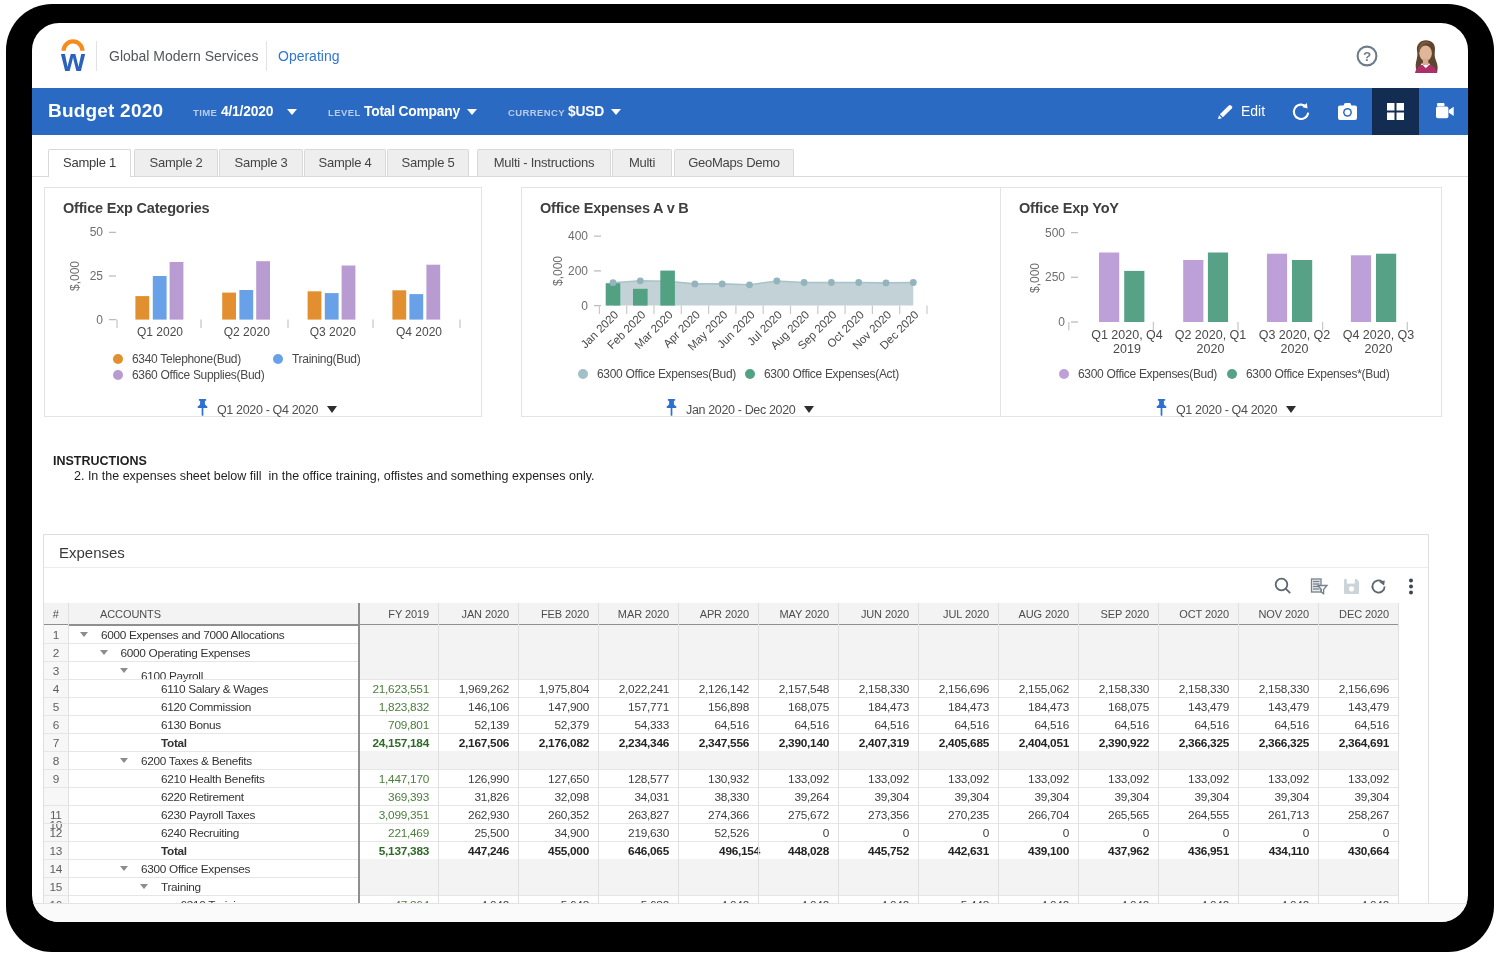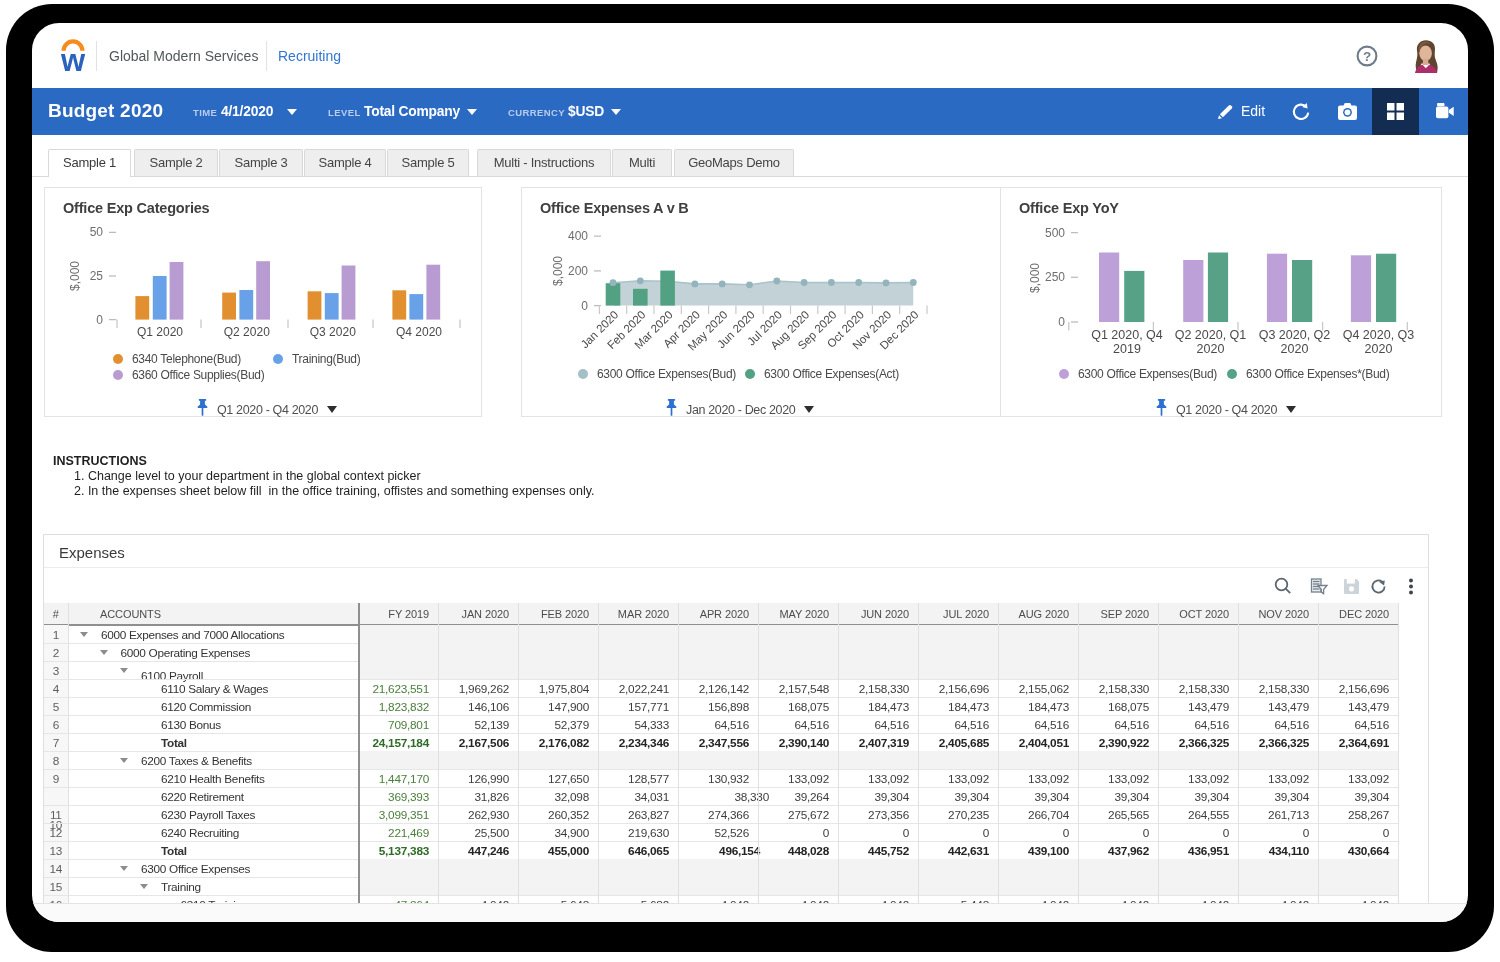--- a/index.html
+++ b/index.html
@@ -34,21 +34,21 @@
 <div class="abs" id="frame"></div>
 <div class="abs" id="screen">
 
 <svg class="abs" style="left:29px;top:16px" width="24" height="34" viewBox="0 0 24 34">
  <path d="M2.6 11.8 A 9.3 9.3 0 0 1 21.4 11.8" fill="none" stroke="#f68b1e" stroke-width="4.2"></path>
  <text x="12" y="32" font-size="31" font-weight="bold" fill="#2b63bc" text-anchor="middle">w</text>
 </svg>
 <div class="abs" style="left:64px;top:18px;width:1px;height:30px;background:#e2e2e2"></div>
 <div class="abs" style="left:77px;top:25px;font-size:14px;color:#53565a;">Global Modern Services</div>
 <div class="abs" style="left:234px;top:18px;width:1px;height:30px;background:#e2e2e2"></div>
-<div class="abs" style="left:246px;top:25px;font-size:14px;color:#3076d2;">Recruiting</div>
+<div class="abs" style="left:246px;top:25px;font-size:14px;color:#3076d2;">Operating</div>
 <svg class="abs" style="left:1324px;top:22px" width="22" height="22" viewBox="0 0 22 22">
  <circle cx="11" cy="11" r="9.4" fill="none" stroke="#6f7d8b" stroke-width="2.1"></circle>
  <text x="11" y="15.8" font-size="13.5" font-weight="bold" fill="#6f7d8b" text-anchor="middle">?</text>
 </svg>
 <svg class="abs" style="left:1378px;top:16px" width="31" height="34" viewBox="0 0 31 34">
  <path d="M7.2 13 C5.5 5 11 1.2 15.8 1.2 C21.8 1.2 25.2 5 25 10 C24.9 13.5 24.2 16.5 25.4 20 C27 24 28.3 27.5 27.4 31.5 L27 34 L20 34 C21.5 30 21 27 19.5 24.5 L11.5 24.5 C10 27.5 10.2 31 11.5 34 L7.5 34 C5.6 30 5.2 26.5 6.2 22.5 C7.2 18.6 7.6 16 7.2 13 Z" fill="#5f452f"></path>
  <ellipse cx="15.6" cy="14.2" rx="6.3" ry="7.7" fill="#e0b69b"></ellipse>
  <path d="M12.9 19.5 h5.4 v6.5 h-5.4 z" fill="#d9aa8e"></path>
  <path d="M5 34 C6 29.5 9.5 26.3 12.5 25.8 L15.8 29.3 L19.2 25.8 C22.8 26.3 26.3 29.5 27.2 34 Z" fill="#ae2e6a"></path>
  <path d="M9.5 6.5 C8.2 9.5 8.3 12.5 8.6 15 C9.8 12 9.6 9 12.5 6.2 C15 3.8 19 4.2 21 5.5 C19.5 3 16.5 2.2 14 2.8 C11.8 3.3 10.2 4.7 9.5 6.5 Z" fill="#7a5a3d"></path>
@@ -235,21 +235,20 @@
       <div class="abs legend" style="left:58px;top:179px;"><span class="ldot" style="background:#bda0d7"></span>6300 Office Expenses(Bud)</div>
       <div class="abs legend" style="left:226px;top:179px;"><span class="ldot" style="background:#57a287"></span>6300 Office Expenses*(Bud)</div>
       <div class="abs pinrow" style="left:155px;top:209px;"><svg style="position:relative;top:2px;margin-right:9px" width="11" height="17" viewBox="0 0 11 17">
           <path d="M2.6 0 h5.8 a0.9 0.9 0 0 1 0 1.8 l-0.5 0 v3.6 l2.3 2.2 a0.8 0.8 0 0 1 -0.6 1.4 h-8.2 a0.8 0.8 0 0 1 -0.6 -1.4 l2.3 -2.2 v-3.6 l-0.5 0 a0.9 0.9 0 0 1 0 -1.8 Z" fill="#2e6fd2"></path>
           <path d="M5.5 9.4 L5.5 16" stroke="#2e6fd2" stroke-width="1.7" stroke-linecap="round"></path>
         </svg>Q1 2020 - Q4 2020<span class="caret-b"></span></div>
     </div>
 
 <div class="abs" id="instr">
  <div style="font-weight:bold;">INSTRUCTIONS</div>
- <div style="margin-top:1px;padding-left:21px;">1. Change level to your department in the global context picker</div>
  <div style="margin-top:0.5px;padding-left:21px;">2. In the expenses sheet below fill&nbsp; in the office training, offistes and something expenses only.</div>
 </div>
 <div class="abs" id="panel">
       <div class="abs" style="left:15px;top:9px;font-size:15px;color:#3a3a3a;">Expenses</div>
       <div class="abs" style="left:0;top:32px;width:1384px;height:1px;background:#ececec;"></div>
       <svg class="abs" style="left:1230px;top:42px" width="150" height="19" viewBox="0 0 150 19">
 <circle cx="7.5" cy="7.5" r="5.8" fill="none" stroke="#5b6670" stroke-width="1.8"></circle>
 <line x1="11.7" y1="11.7" x2="16.2" y2="16.2" stroke="#5b6670" stroke-width="1.8"></line>
 <g stroke="#76818c" fill="none" stroke-width="1.3">
  <rect x="37.5" y="2" width="9.5" height="13" fill="#e9edf0"></rect>
@@ -388,21 +387,21 @@
       <div class="abs cell" style="left:1114px;top:237px;width:71px;text-align:right;color:#3d3d3d;">133,092</div>
       <div class="abs cell" style="left:1194px;top:237px;width:71px;text-align:right;color:#3d3d3d;">133,092</div>
       <div class="abs cell" style="left:1274px;top:237px;width:71px;text-align:right;color:#3d3d3d;">133,092</div>
       <div class="abs" style="left:0;top:252px;width:1354px;height:1px;background:#e6e6e6;"></div>
       <div class="abs cell" style="left:0;top:255px;width:23.6px;text-align:center;color:#5f5f5f;margin-top:28px;">10</div>
       <div class="abs cell" style="left:117px;top:254.5px;font-size:11.8px;letter-spacing:-0.3px;color:#333;">6220 Retirement</div>
       <div class="abs cell" style="left:314px;top:255px;width:71px;text-align:right;color:#4b7d3c;">369,393</div>
       <div class="abs cell" style="left:394px;top:255px;width:71px;text-align:right;color:#3d3d3d;">31,826</div>
       <div class="abs cell" style="left:474px;top:255px;width:71px;text-align:right;color:#3d3d3d;">32,098</div>
       <div class="abs cell" style="left:554px;top:255px;width:71px;text-align:right;color:#3d3d3d;">34,031</div>
-      <div class="abs cell" style="left:634px;top:255px;width:71px;text-align:right;color:#3d3d3d;padding-left:20px;">38,330</div>
+      <div class="abs cell" style="left:634px;top:255px;width:71px;text-align:right;color:#3d3d3d;">38,330</div>
       <div class="abs cell" style="left:714px;top:255px;width:71px;text-align:right;color:#3d3d3d;">39,264</div>
       <div class="abs cell" style="left:794px;top:255px;width:71px;text-align:right;color:#3d3d3d;">39,304</div>
       <div class="abs cell" style="left:874px;top:255px;width:71px;text-align:right;color:#3d3d3d;">39,304</div>
       <div class="abs cell" style="left:954px;top:255px;width:71px;text-align:right;color:#3d3d3d;">39,304</div>
       <div class="abs cell" style="left:1034px;top:255px;width:71px;text-align:right;color:#3d3d3d;">39,304</div>
       <div class="abs cell" style="left:1114px;top:255px;width:71px;text-align:right;color:#3d3d3d;">39,304</div>
       <div class="abs cell" style="left:1194px;top:255px;width:71px;text-align:right;color:#3d3d3d;">39,304</div>
       <div class="abs cell" style="left:1274px;top:255px;width:71px;text-align:right;color:#3d3d3d;">39,304</div>
       <div class="abs" style="left:0;top:270px;width:1354px;height:1px;background:#e6e6e6;"></div>
       <div class="abs cell" style="left:0;top:273px;width:23.6px;text-align:center;color:#5f5f5f;">11</div>

